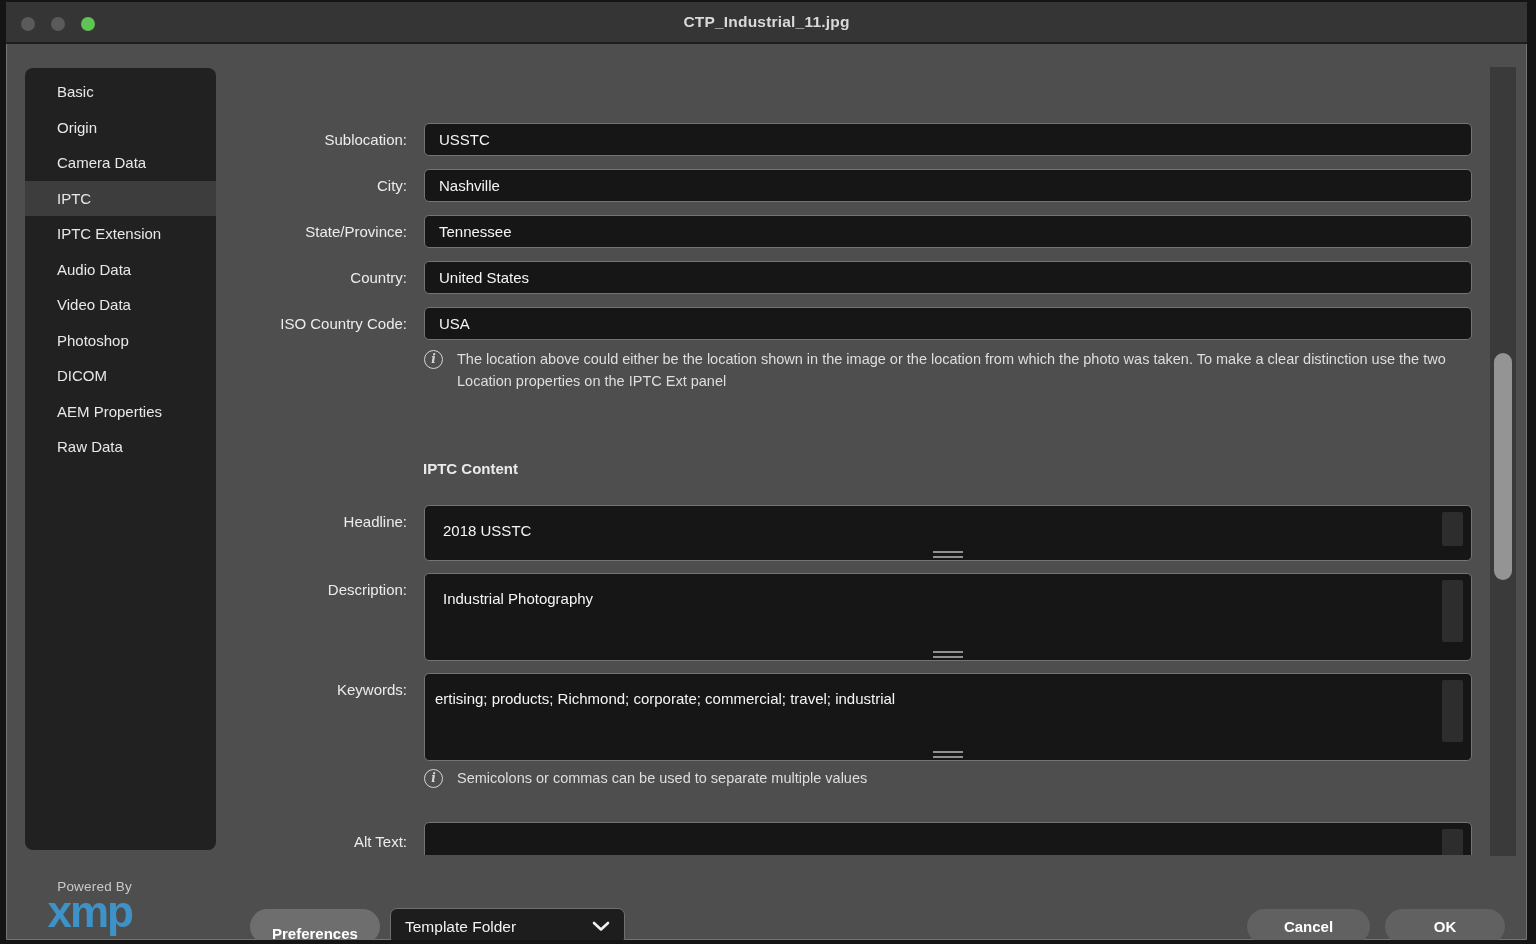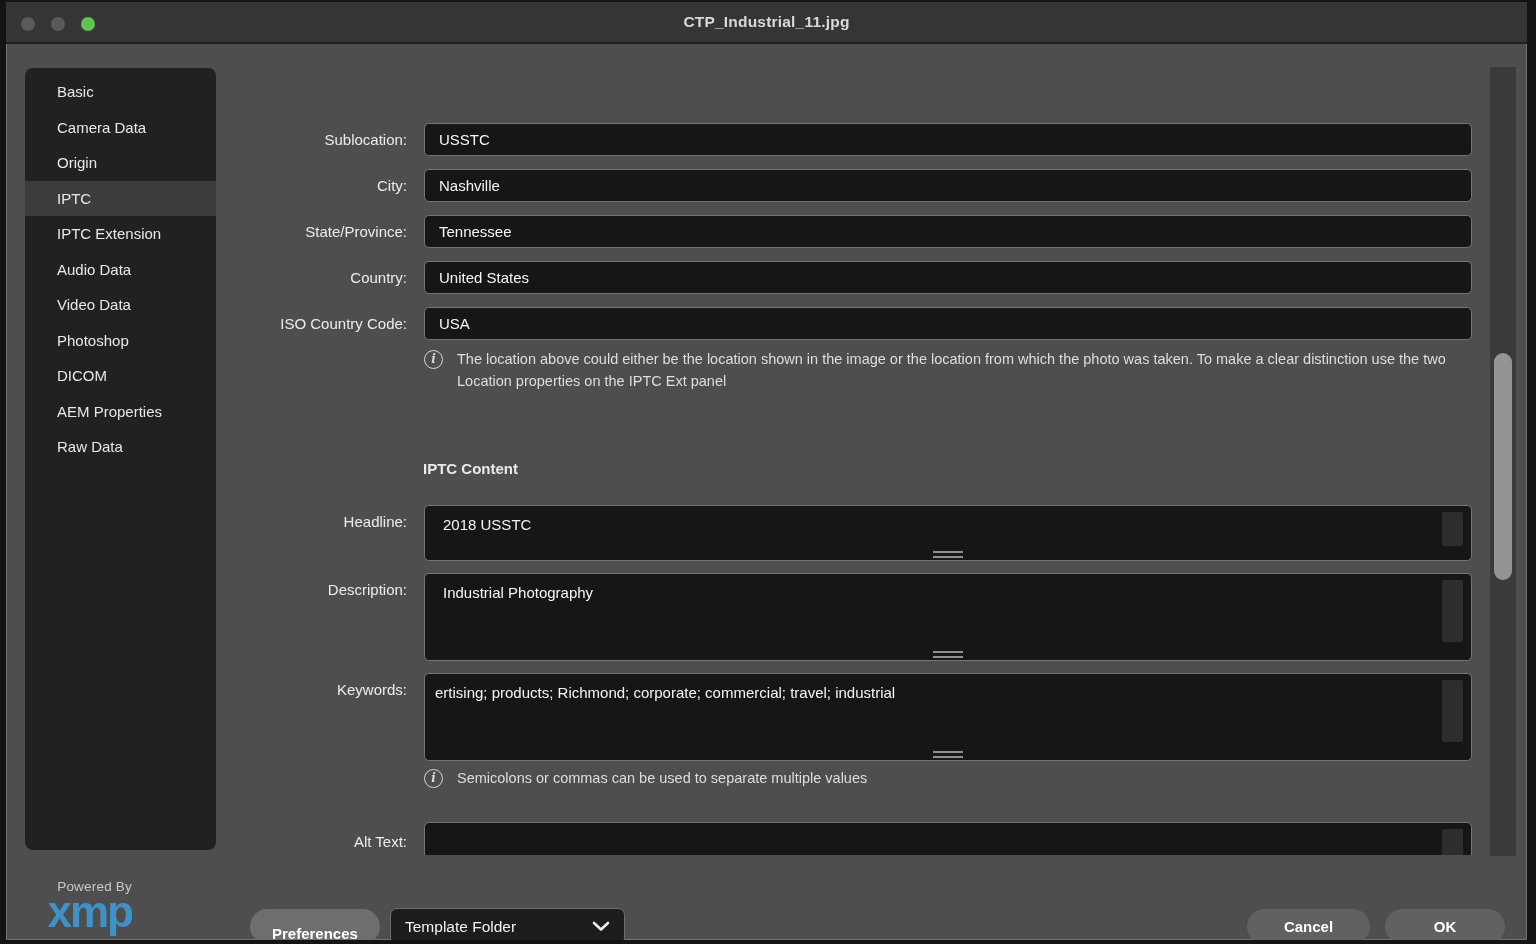--- a/index.html
+++ b/index.html
@@ -42,21 +42,21 @@
     position:absolute; left:418px; width:1048px; height:33px;
     background:#161616; border:1px solid #747474; border-radius:5px;
     color:#f5f5f5; font-size:15px; font-family:"Liberation Sans", sans-serif;
     padding:0 14px; outline:none;
   }
   .ta-wrap { position:absolute; left:418px; width:1048px; }
   .ta-wrap textarea {
     width:100%; height:100%; resize:none; display:block;
     background:#161616; border:1px solid #747474; border-radius:5px;
     color:#f5f5f5; font-size:15px; font-family:"Liberation Sans", sans-serif;
-    padding:10px 40px 6px 18px; outline:none; overflow:hidden;
+    padding:16px 40px 6px 18px; outline:none; overflow:hidden;
   }
   .ta-wrap.kw textarea { padding-left:10px; }
   .ta-scroll { position:absolute; right:9px; top:7px; width:21px; background:#2d2d2d; border-radius:2px; }
   .ta-grip {
     position:absolute; left:50%; bottom:3px; width:30px; height:7px; margin-left:-15px;
     border-top:2px solid #909090; border-bottom:2px solid #909090;
   }
   .note { position:absolute; }
   .info-icon {
     position:absolute; left:418px; top:1px; width:19px; height:19px; border-radius:50%;
@@ -109,22 +109,22 @@
     <div class="traffic">
       <span class="dot grey"></span>
       <span class="dot grey"></span>
       <span class="dot green"></span>
     </div>
     <div class="win-title">CTP_Industrial_11.jpg</div>
   </div>
 
   <div class="sidebar">
     <div class="side-item">Basic</div>
+    <div class="side-item">Origin</div>
     <div class="side-item">Camera Data</div>
-    <div class="side-item">Origin</div>
     <div class="side-item selected">IPTC</div>
     <div class="side-item">IPTC Extension</div>
     <div class="side-item">Audio Data</div>
     <div class="side-item">Video Data</div>
     <div class="side-item">Photoshop</div>
     <div class="side-item">DICOM</div>
     <div class="side-item">AEM Properties</div>
     <div class="side-item">Raw Data</div>
   </div>
 

